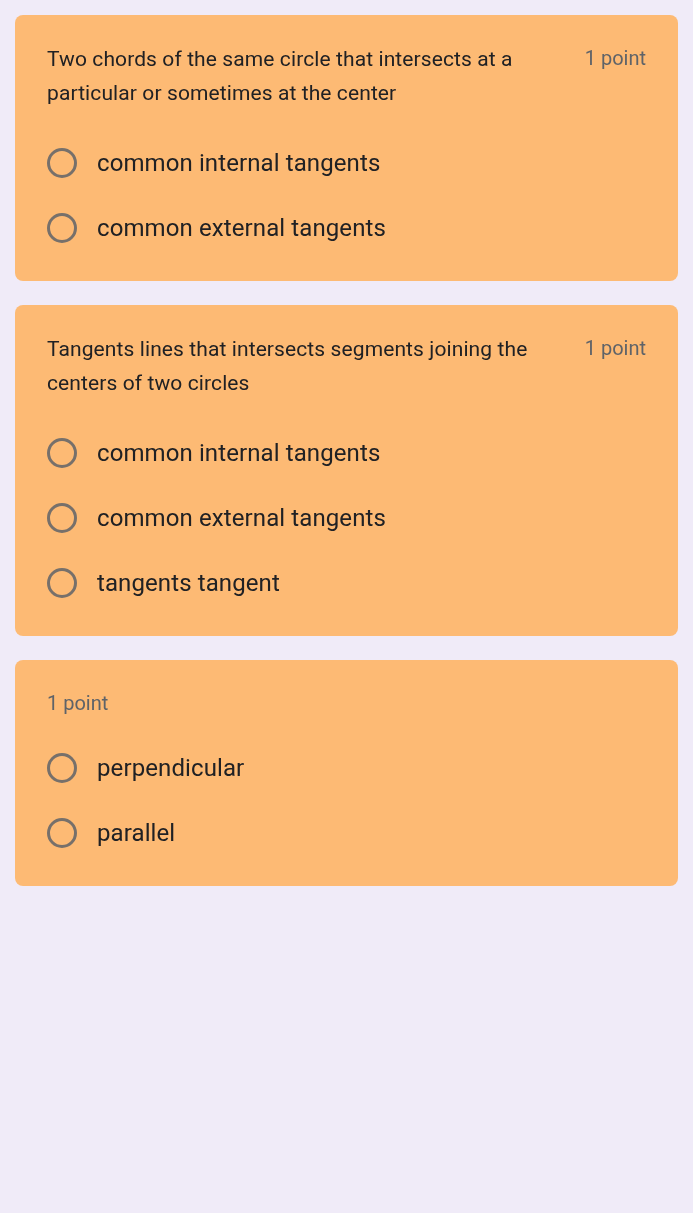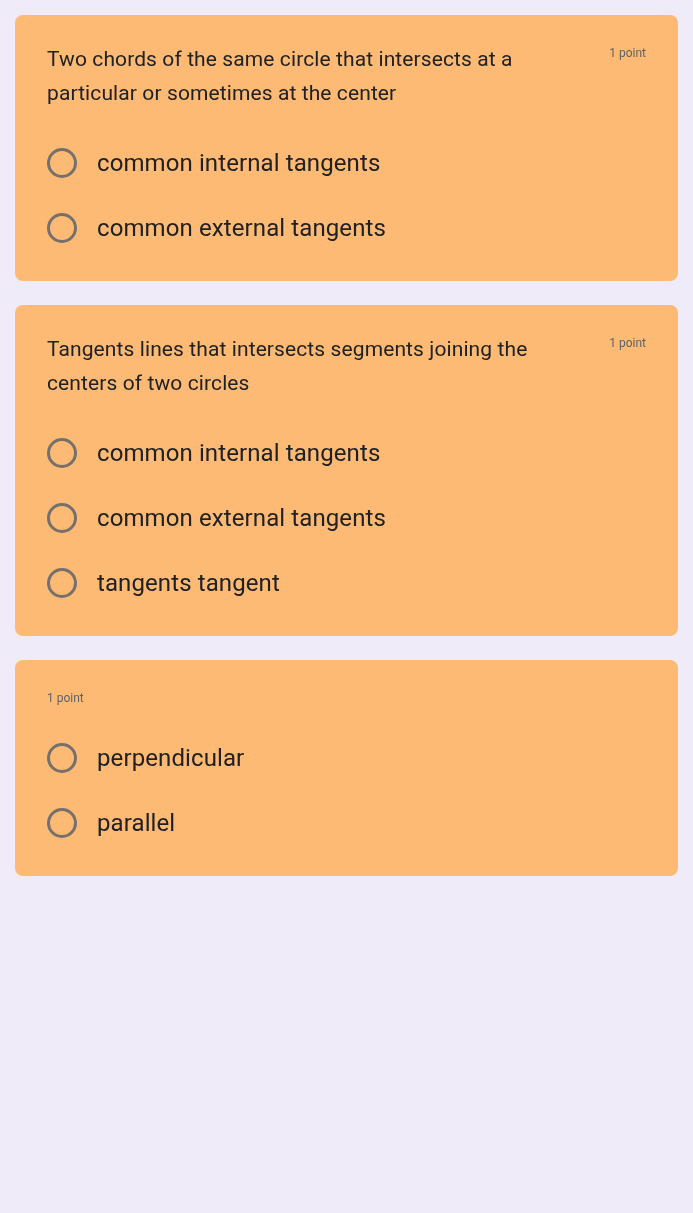--- a/index.html
+++ b/index.html
@@ -27,21 +27,21 @@
       margin-bottom: 38px;
     }
     .question-text {
       font-size: 21px;
       color: #202124;
       line-height: 1.6;
       flex: 1;
       letter-spacing: 0.1px;
     }
     .question-points {
-      font-size: 12px;
+      font-size: 20px;
       color: #5f6368;
       white-space: nowrap;
       padding-top: 3px;
     }
     .options-list {
       display: flex;
       flex-direction: column;
       gap: 35px;
     }
     .option-item {

